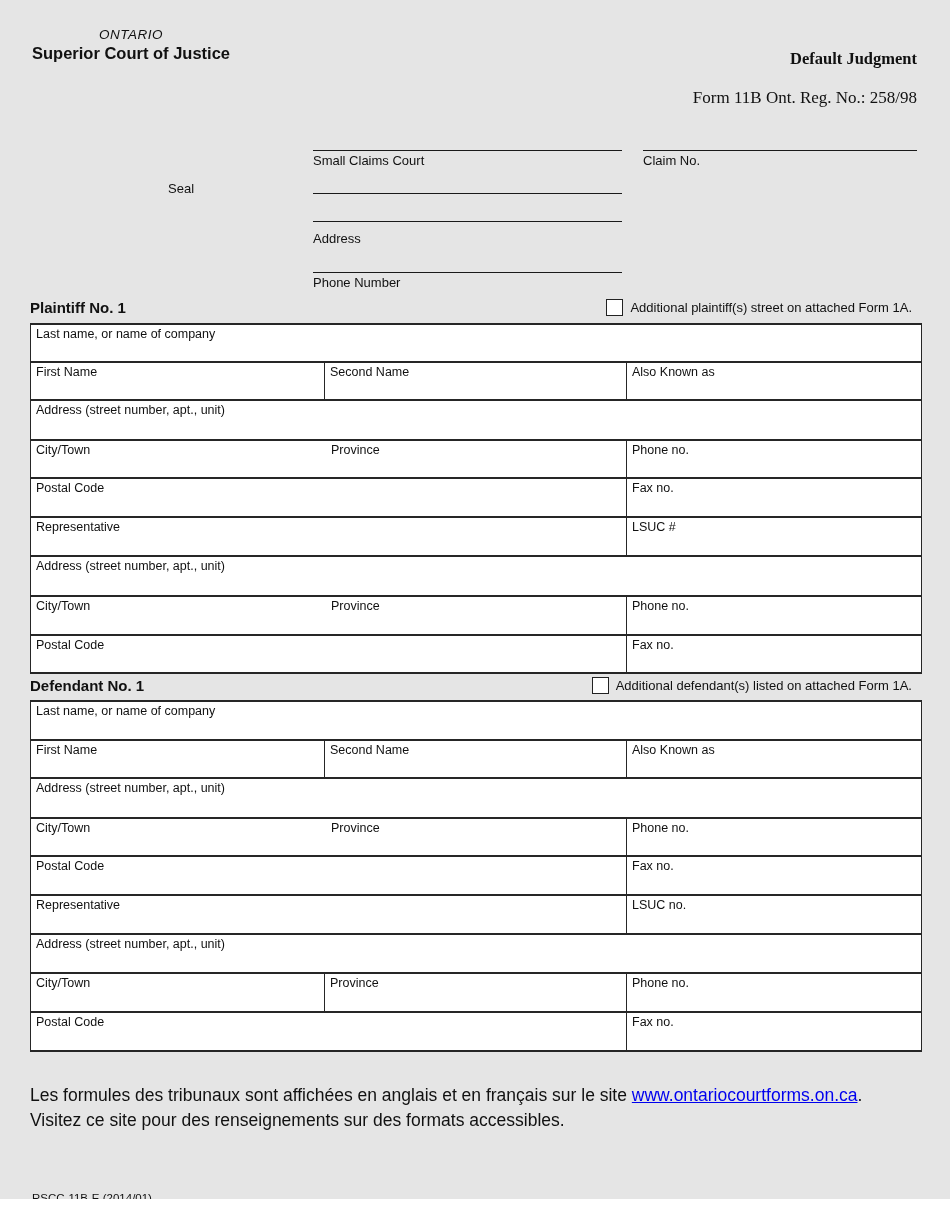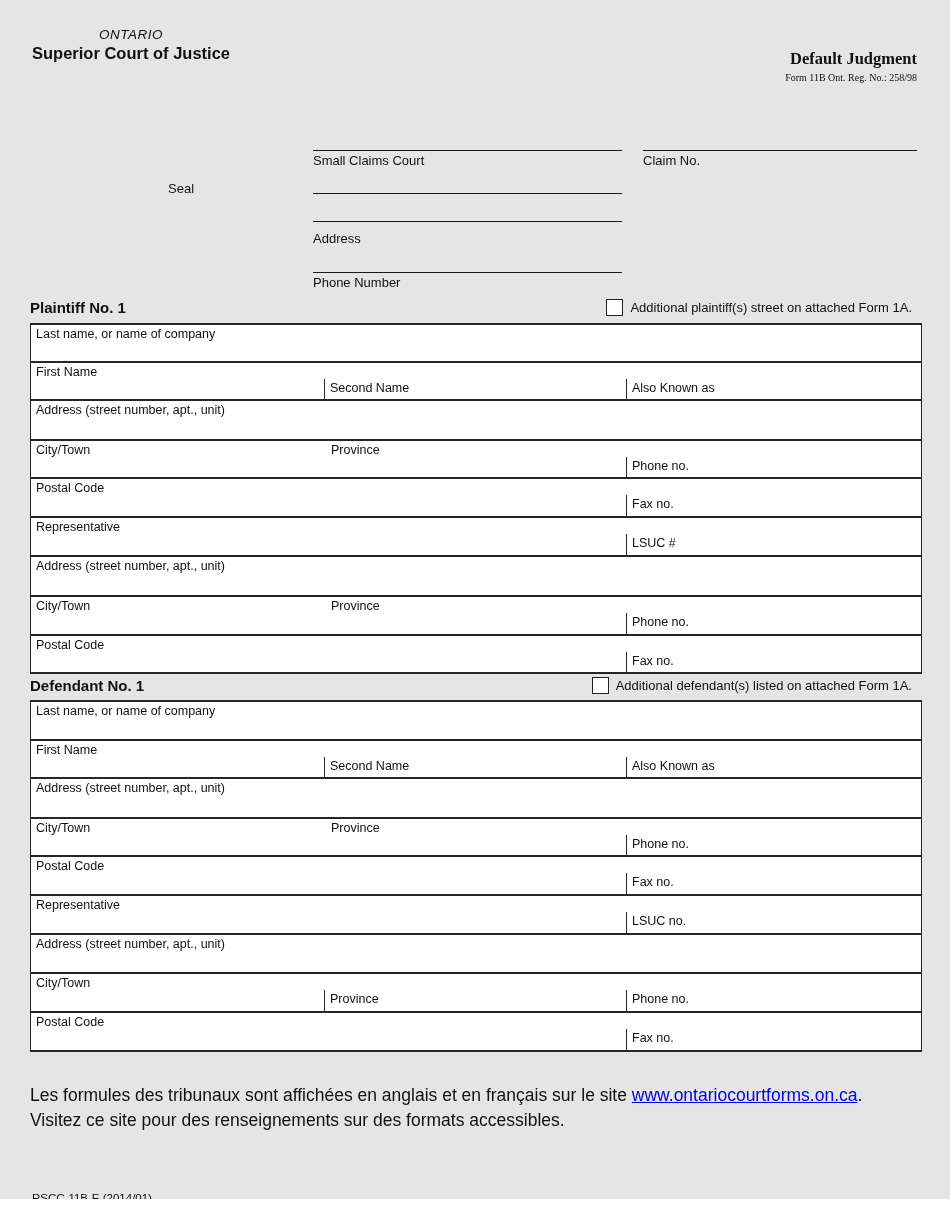--- a/index.html
+++ b/index.html
@@ -10,21 +10,21 @@
     font-family:"Liberation Sans", sans-serif;
     color:#111;
     overflow:hidden;
   }
   
   .hdr-left{position:absolute;left:32px;top:27px;text-align:center;}
   .hdr-left .ontario{font-style:italic;font-size:13.5px;letter-spacing:.5px;}
   .hdr-left .scj{font-weight:bold;font-size:16.5px;margin-top:2px;}
   .hdr-right{position:absolute;right:33px;top:49px;text-align:right;font-family:Liberation Serif, serif;}
   .hdr-right .dj{font-weight:bold;font-size:16.5px;}
-  .hdr-right .ref{font-size:10px;margin-top:3px;}
+  .hdr-right .ref{font-size:17px;margin-top:19px;}
   
   .seal{position:absolute;left:140px;top:181px;font-size:13px;margin-left:28px;}
   .wline{position:absolute;height:0;border-top:1.5px solid #1a1a1a;}
   .wlabel{position:absolute;font-size:13px;}
   
   .sec-hdr{
     position:absolute;left:30px;width:892px;
     display:flex;justify-content:space-between;align-items:flex-start;
     box-sizing:border-box;padding-right:10px;
   }
@@ -37,21 +37,21 @@
     position:absolute;left:30px;width:892px;
     border:1.5px solid #262626;border-top-width:2px;border-bottom-width:2px;
     box-sizing:border-box;background:#fff;
   }
   .frow{display:flex;border-bottom:2px solid #262626;box-sizing:border-box;}
   .frow:last-child{border-bottom:none;}
   .fcell{
     padding:2px 5px;font-size:12.5px;box-sizing:border-box;
     position:relative;overflow:hidden;
   }
-  .fcell + .fcell{border-left:1px solid #262626;margin-top:16px;}
+  .fcell + .fcell{border-left:1px solid #262626;}
   .w-full{flex:1;}
   .w-c1{width:293px;flex:0 0 auto;}
   .w-c2{width:302px;flex:0 0 auto;}
   .w-grow{flex:1;}
   .w-left2{width:595px;flex:0 0 auto;}
   .prov-float{position:absolute;left:300px;top:2px;}
   
   .footer-para{
     position:absolute;left:30px;top:1083px;width:882px;
     font-size:17.5px;line-height:25px;color:#111;

